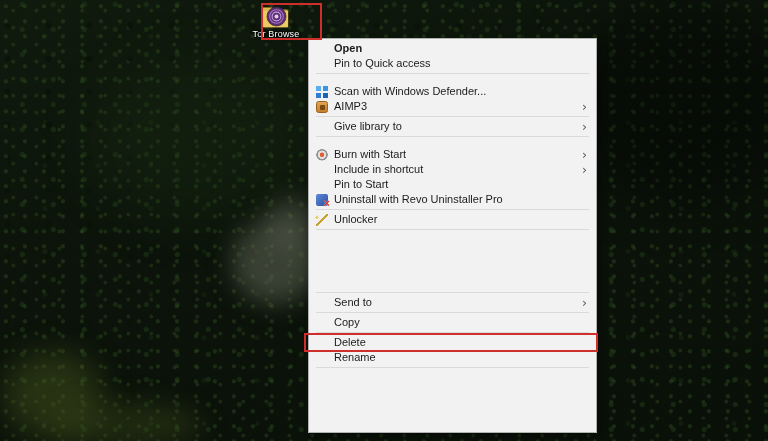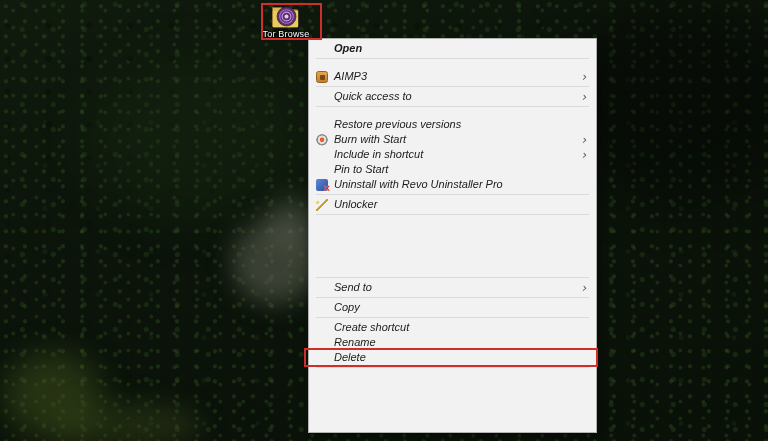--- a/index.html
+++ b/index.html
@@ -21,21 +21,21 @@
   }
   .patch { position:absolute; border-radius:50%; filter:blur(12px); pointer-events:none; }
   .patch-rock   { left:232px; top:220px; width:86px; height:84px; background:rgba(98,104,88,.55); }
   .patch-rock2  { left:268px; top:196px; width:50px; height:50px; background:rgba(120,124,108,.35); }
   .patch-olive1 { left:4px;   top:352px; width:98px; height:86px; background:rgba(74,90,32,.45); filter:blur(15px); }
   .patch-olive2 { left:52px;  top:402px; width:150px; height:46px; background:rgba(60,76,28,.4); }
   .patch-glow   { left:90px;  top:60px;  width:220px; height:160px; background:rgba(30,52,22,.28); filter:blur(24px); }
   .patch-dark   { left:560px; top:0;     width:240px; height:200px; background:rgba(0,0,0,.35); filter:blur(26px); }
 
   
-  .icon-wrap { position:absolute; left:256px; top:2px; width:60px; height:38px; }
+  .icon-wrap { position:absolute; left:246px; top:2px; width:60px; height:38px; }
   .icon-art  { position:absolute; left:15px; top:2px; width:29px; height:25px; }
   .icon-label {
     position:absolute; left:-4px; top:27px; width:68px; text-align:center;
     font-size:9px; color:#ffffff;
     text-shadow: 0 1px 2px #000, 1px 0 2px #000, 0 0 3px #000;
     white-space:nowrap; letter-spacing:.2px;
   }
   .ann-box {
     position:absolute; border:2px solid var(--ann,#cf2f2a); pointer-events:none; z-index:30;
   }
@@ -44,21 +44,21 @@
   
   .menu {
     position:absolute; left:308px; top:38px; width:289px; min-height:395px;
     background:#f2f2f2; border:1px solid #b2b2b2;
     box-shadow: 3px 3px 7px rgba(0,0,0,.4);
     padding:2px 0; z-index:10; cursor:default;
   }
   .mi {
     position:relative; display:flex; align-items:center;
     height:15px; padding:0 24px 0 25px;
-    font-size:11px; color:#1b1b1b; line-height:15px; white-space:nowrap;font-style:italic;
+    font-size:11px; color:#1b1b1b; line-height:15px; white-space:nowrap;
   }
   .mi.bold { font-weight:bold; }
   .sep { height:1px; background:#dadada; margin:2px 7px; }
   .gap-s { height:8px; }
   .gap-l { height:58px; }
   .arrow {
     position:absolute; right:9px; top:50%; transform:translateY(-54%);
     color:#5a5a5a; font-size:12.5px; font-family:"DejaVu Sans", sans-serif;
   }
   .annotation-frame {
@@ -125,37 +125,41 @@
     </svg>
   </span>
   <div class="icon-label">Tor Browse</div>
 </div>
 <div class="ann-box ann-box-icon"></div>
 
 <div class="menu">
     <div class="mi bold">
       <span class="lbl">Open</span>
     </div>
+    <div class="mi">
+      <span class="lbl">Pin to Quick access</span>
+    </div>
     <div class="sep"></div>
     <div class="gap-s"></div>
+    <div class="mi">
+      <span class="ic ic-windows-defender"></span>
+      <span class="lbl">Scan with Windows Defender...</span>
+    </div>
     <div class="mi">
       <span class="ic ic-aimp3"></span>
       <span class="lbl">AIMP3</span>
       <span class="arrow">›</span>
     </div>
     <div class="sep"></div>
     <div class="mi">
-      <span class="lbl">Quick access to</span>
+      <span class="lbl">Give library to</span>
       <span class="arrow">›</span>
     </div>
     <div class="sep"></div>
     <div class="gap-s"></div>
-    <div class="mi">
-      <span class="lbl">Restore previous versions</span>
-    </div>
     <div class="mi">
       <span class="ic ic-nero"></span>
       <span class="lbl">Burn with Start</span>
       <span class="arrow">›</span>
     </div>
     <div class="mi">
       <span class="lbl">Include in shortcut</span>
       <span class="arrow">›</span>
     </div>
     <div class="mi">
@@ -175,24 +179,21 @@
     <div class="sep"></div>
     <div class="mi">
       <span class="lbl">Send to</span>
       <span class="arrow">›</span>
     </div>
     <div class="sep"></div>
     <div class="mi">
       <span class="lbl">Copy</span>
     </div>
     <div class="sep"></div>
-    <div class="mi">
-      <span class="lbl">Create shortcut</span>
+    <div class="mi highlighted">
+      <span class="lbl">Delete</span>
+      <div class="annotation-frame"></div>
     </div>
     <div class="mi">
       <span class="lbl">Rename</span>
-    </div>
-    <div class="mi highlighted">
-      <span class="lbl">Delete</span>
-      <div class="annotation-frame"></div>
     </div>
     <div class="sep"></div>
   </div>
 
 </body></html>

